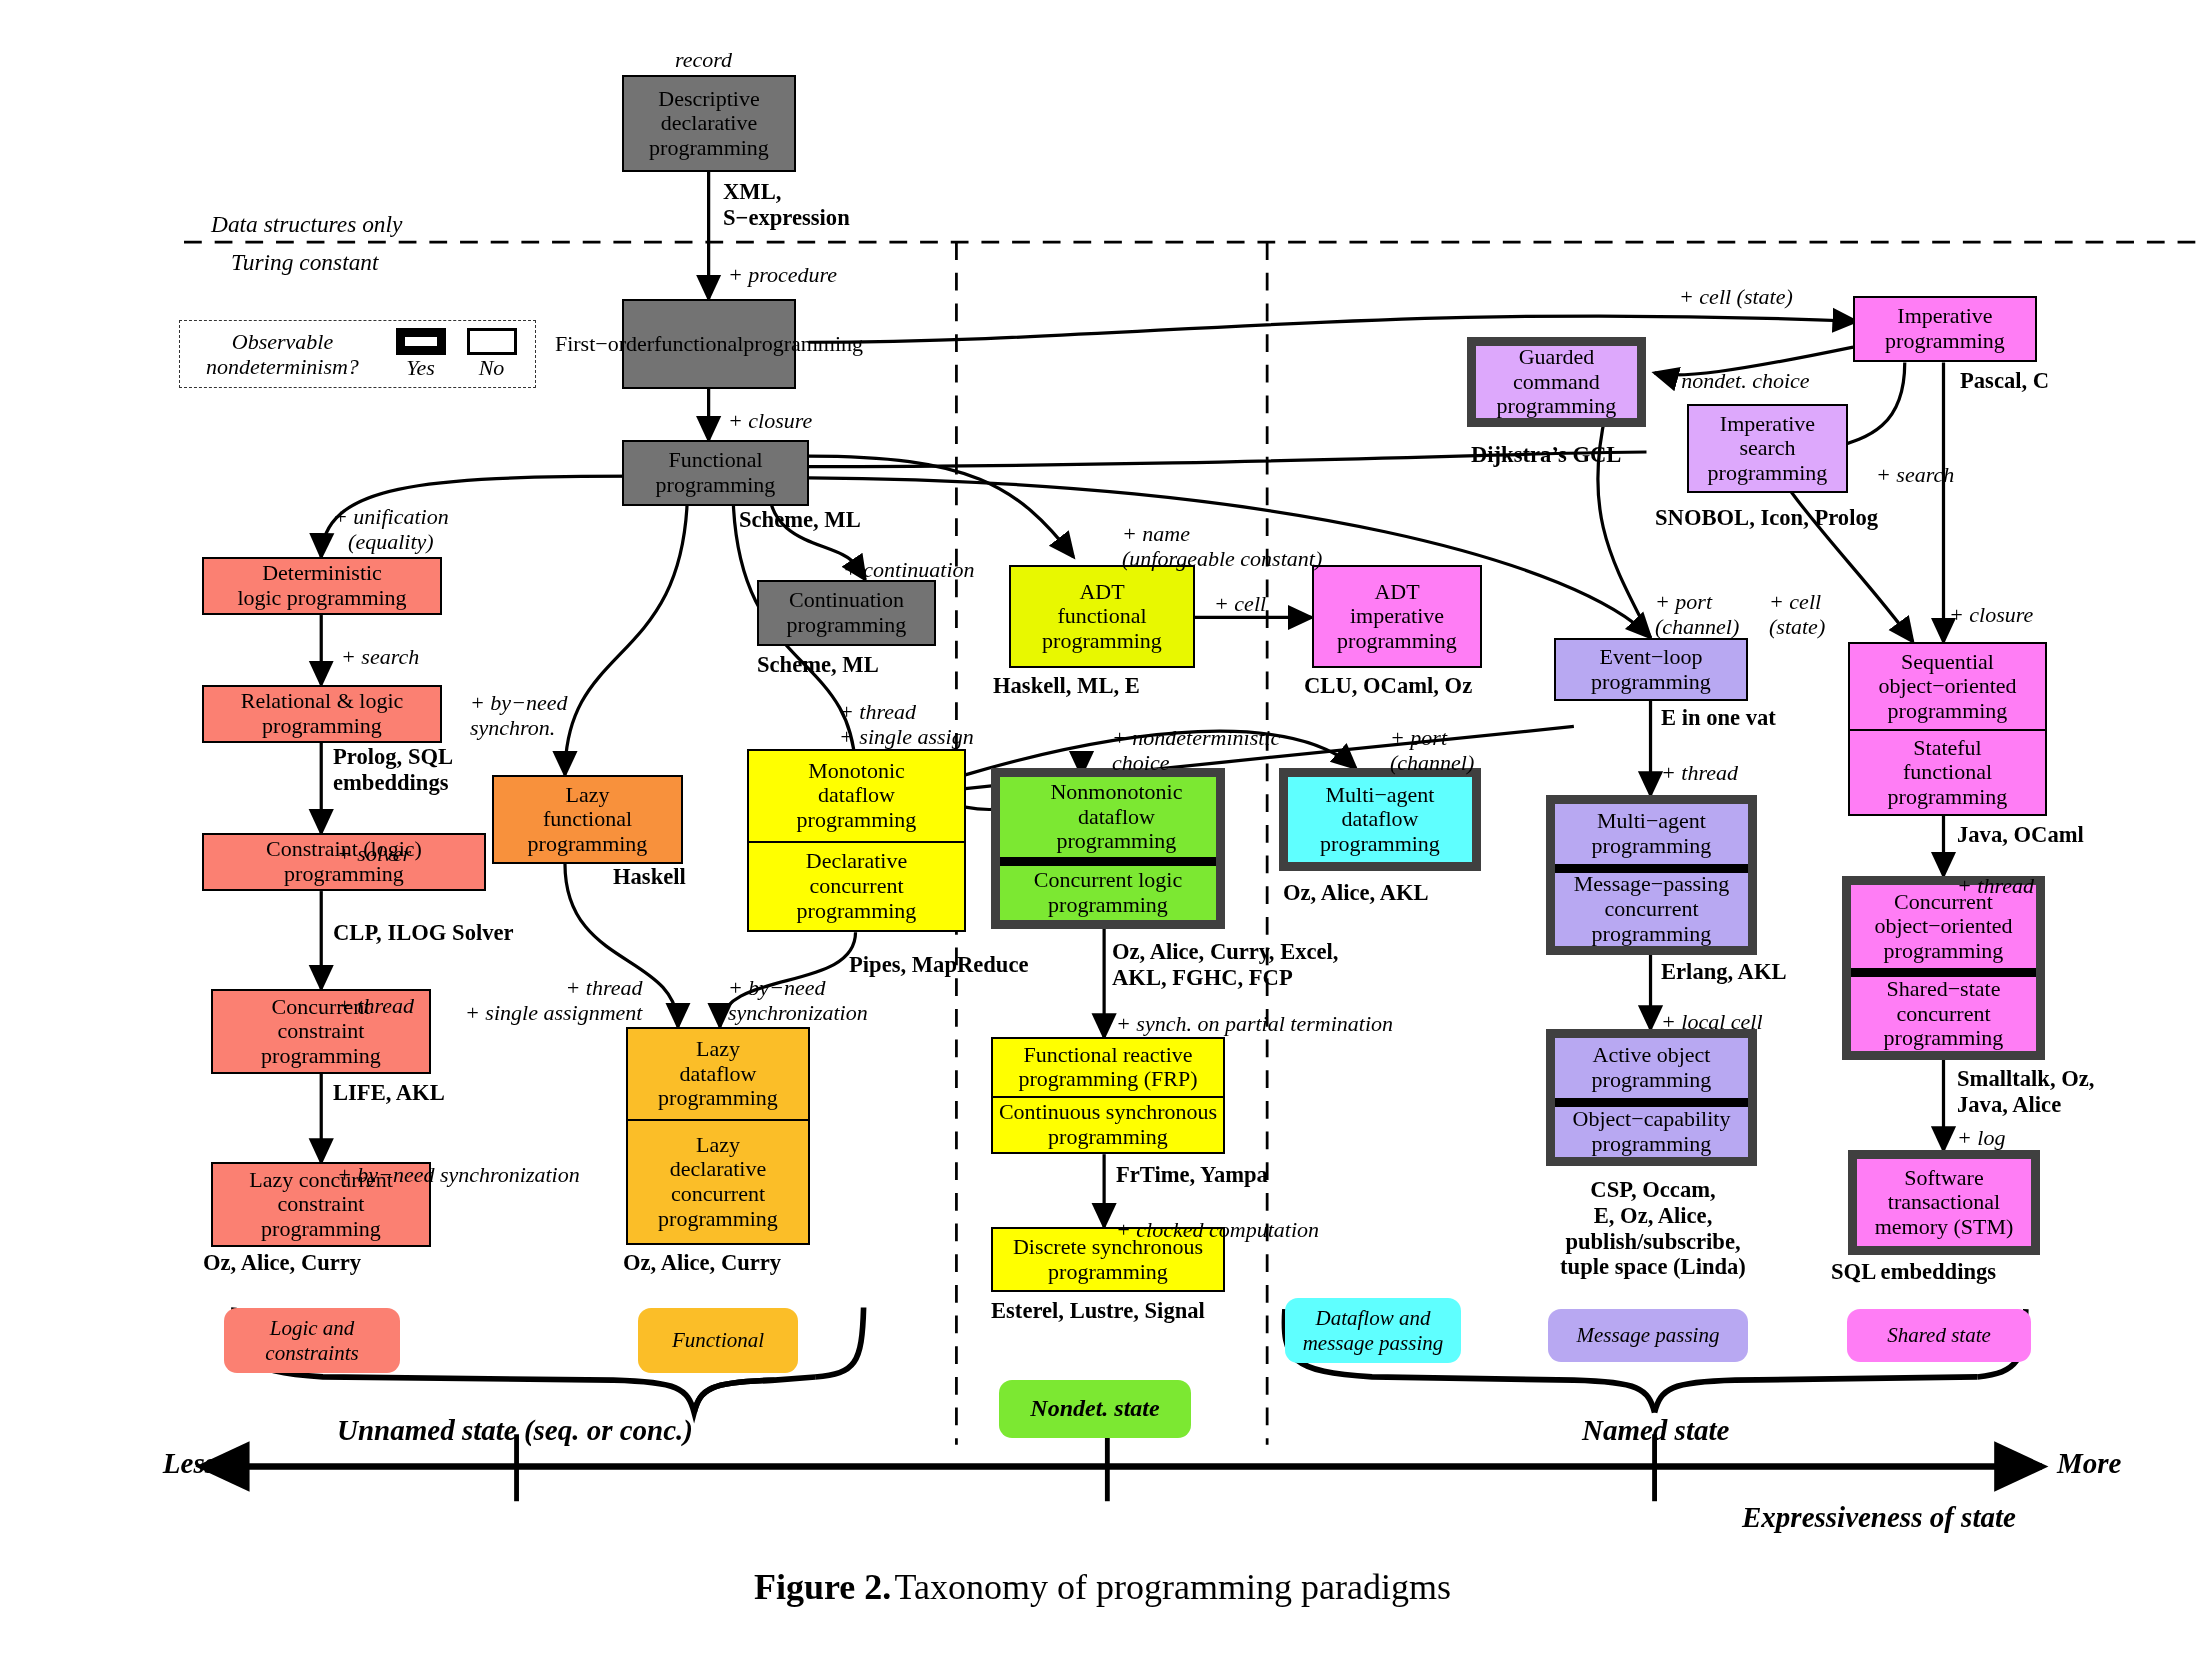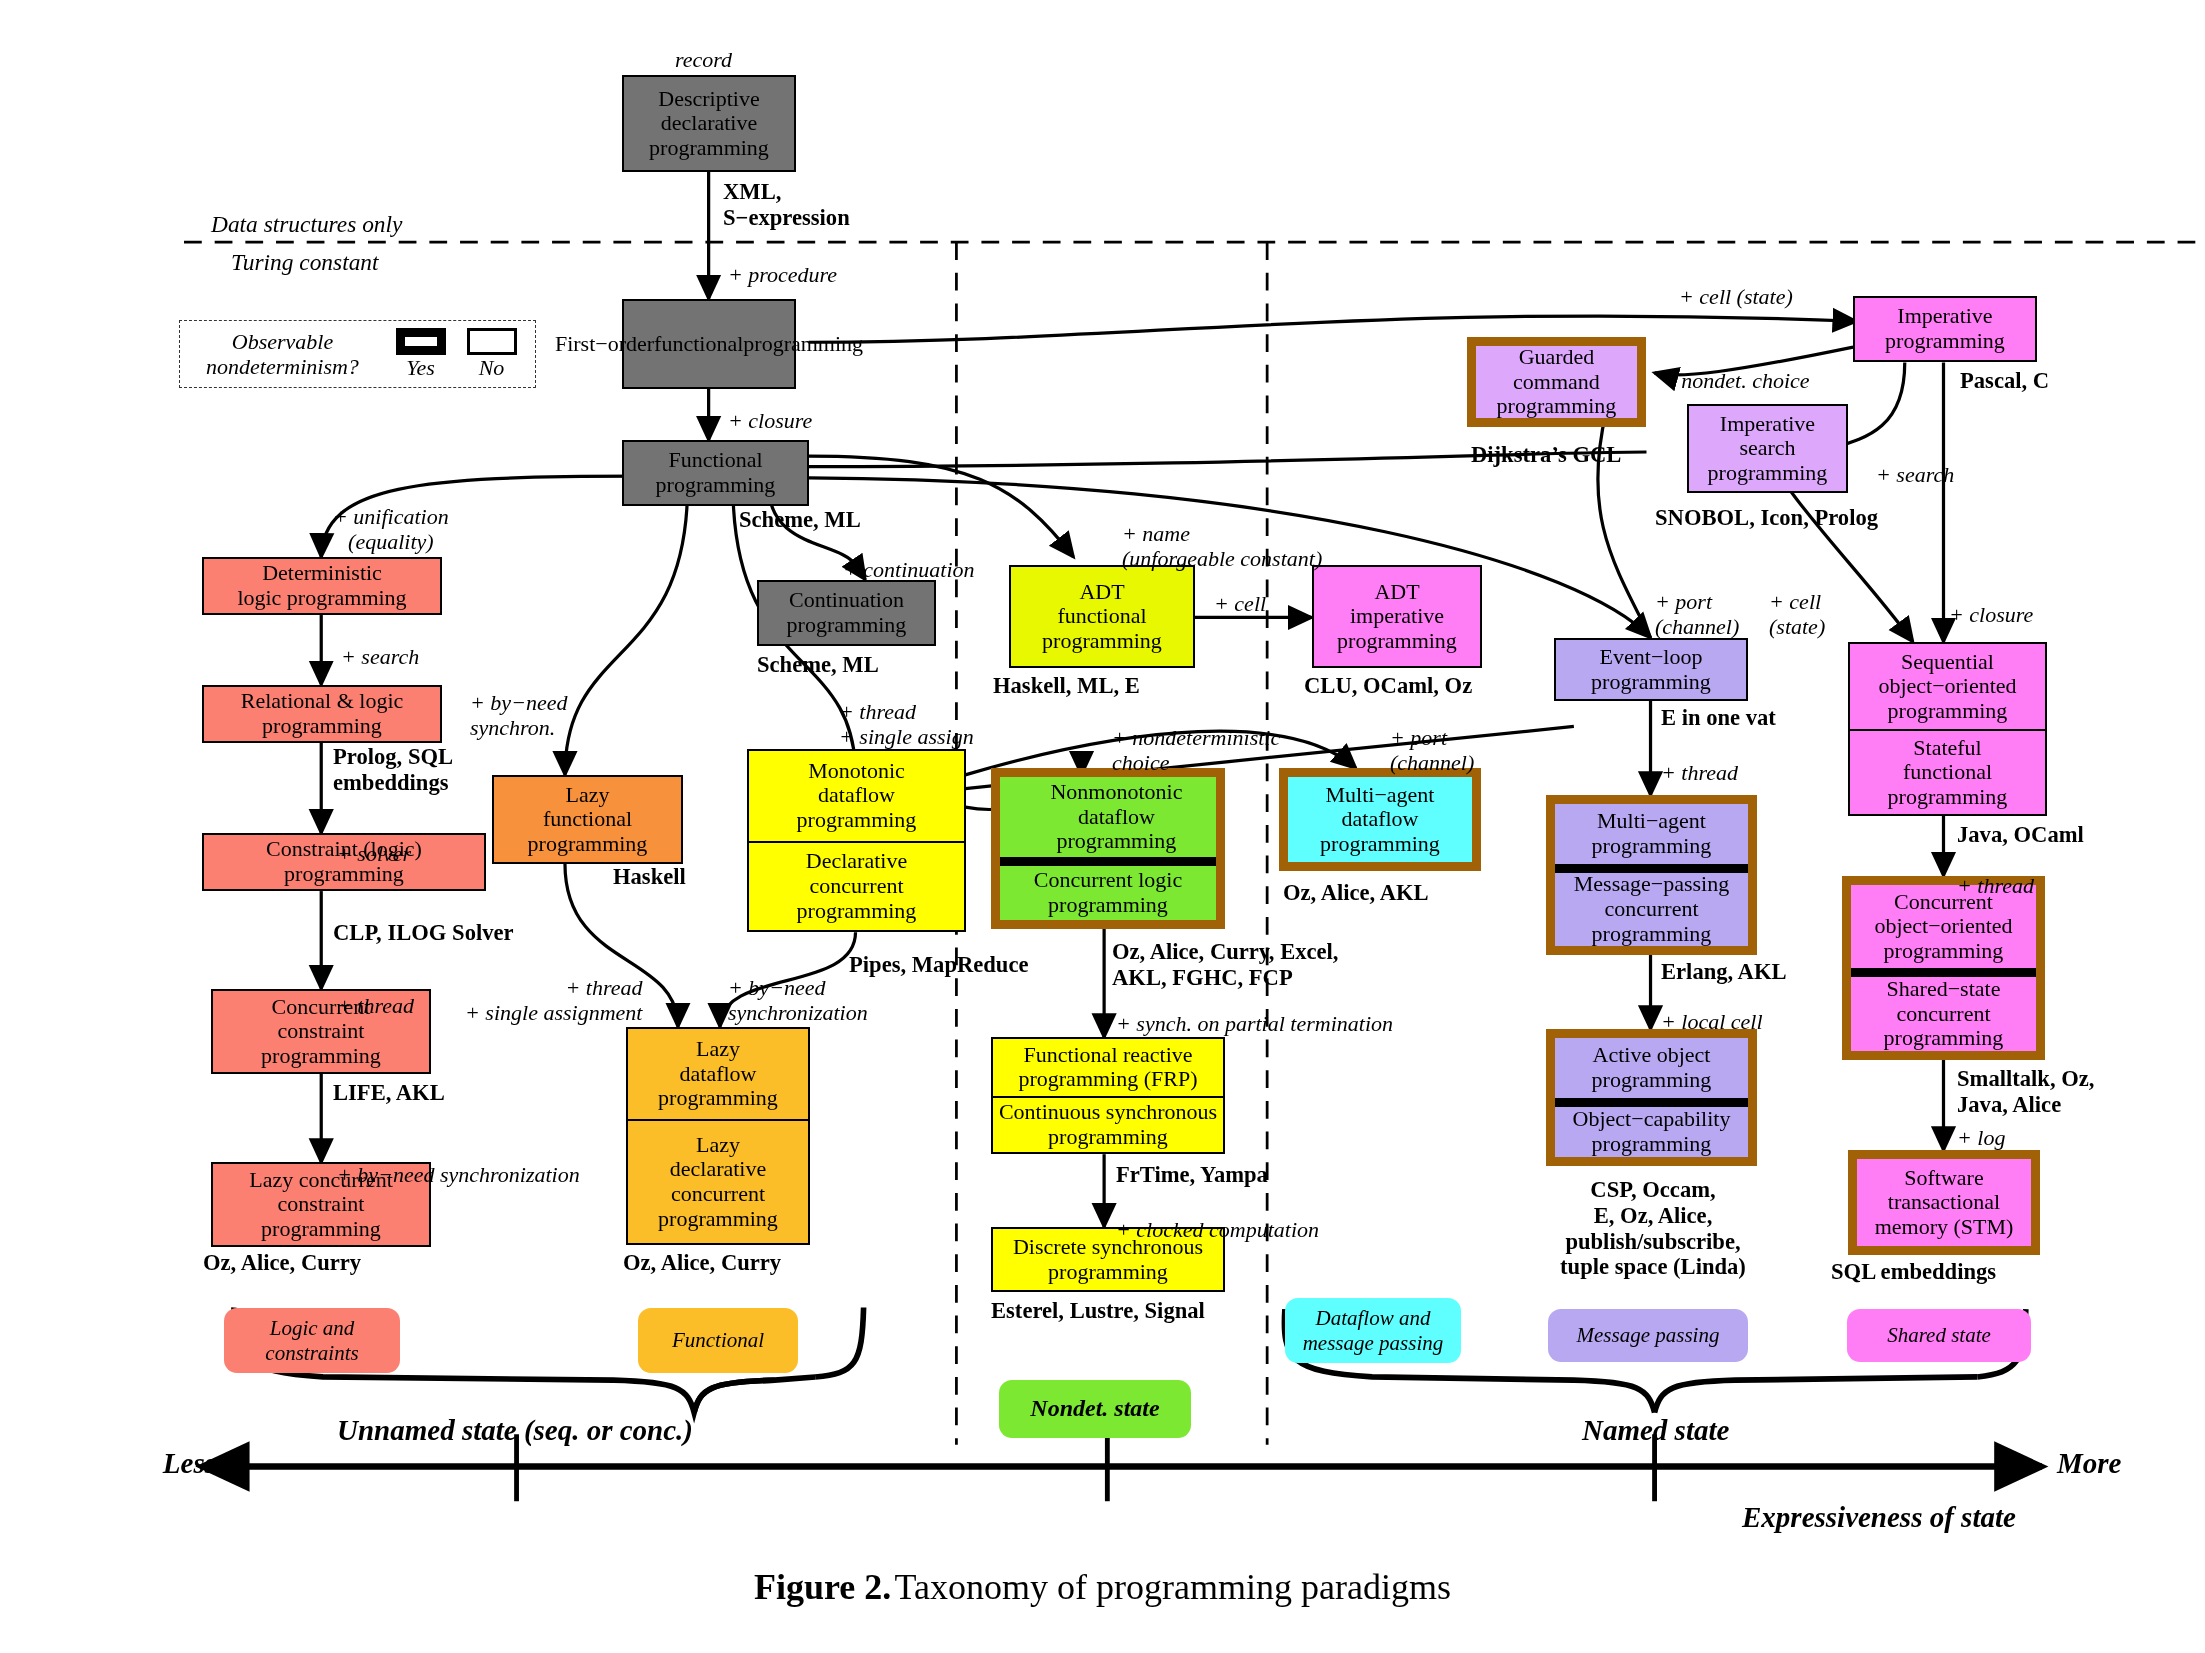--- a/index.html
+++ b/index.html
@@ -6,21 +6,21 @@
   body{font-family:"Liberation Serif", serif;}
   #page{position:relative;width:2205px;height:1653px;background:#fff;overflow:hidden;}
   #svg-layer{position:absolute;left:0;top:0;width:2205px;height:1653px;pointer-events:none;}
 
   .node{position:absolute;box-sizing:border-box;border:2.4px solid #000;
         display:flex;flex-direction:column;align-items:center;justify-content:center;
         text-align:center;line-height:1.12;color:#000;font-size:22px;}
   .node .seg{width:100%;box-sizing:border-box;display:flex;align-items:center;
         justify-content:center;padding:5.7px 3.2px;}
   .node .seg + .seg{border-top:2.4px solid #000;}
-  .thick{border:9px solid #a16207;}
+  .thick{border:9px solid #404040;}
   .thick .seg + .seg{border-top:9px solid #000;}
 
   .c-yelgold{background:#737373;}
   .c-red{background:#FB8072;}
   .c-orange{background:#F8913C;}
   .c-gold{background:#FBBE28;}
   .c-yellow{background:#FFFF00;}
   .c-chart{background:#E8F800;}
   .c-green{background:#7CE832;}
   .c-cyan{background:#5FFFFF;}

